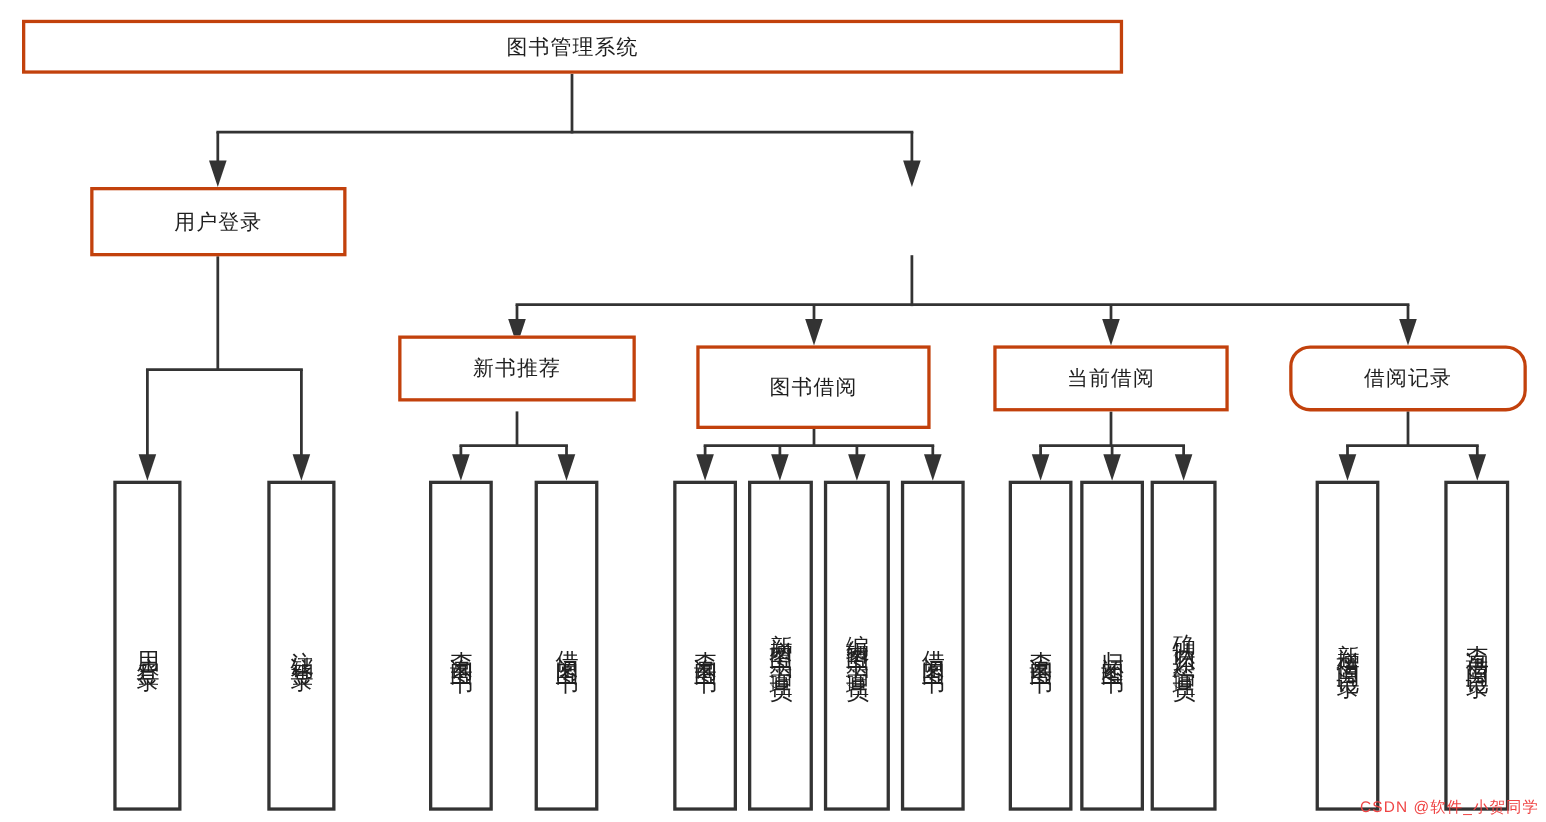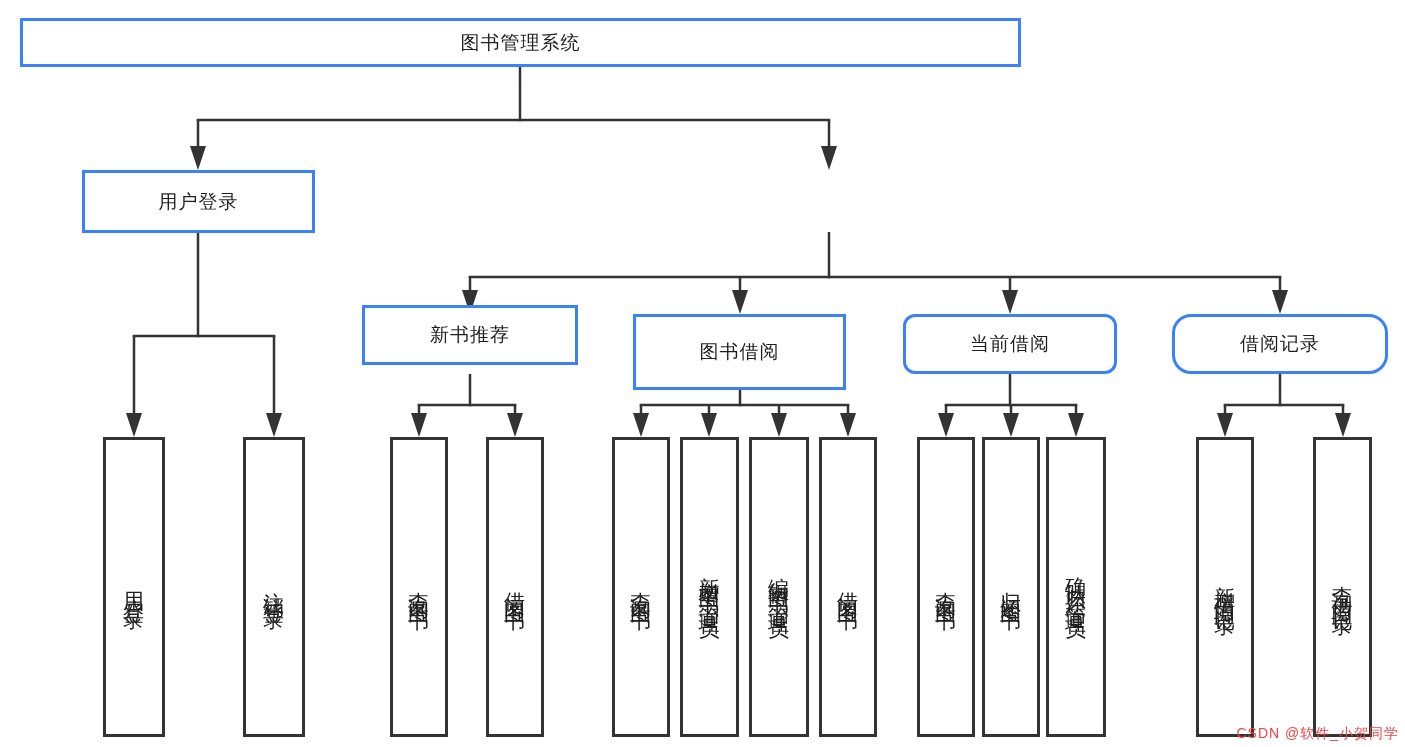--- a/index.html
+++ b/index.html
@@ -7,21 +7,21 @@
     position:relative;
     width:1405px;height:747px;
     background:#ffffff;
     font-family:"Liberation Sans","DejaVu Sans",sans-serif;
     overflow:hidden;
   }
   .wires{position:absolute;left:0;top:0;width:1405px;height:747px;}
   .hnode{
     position:absolute;
     box-sizing:border-box;
-    border:3px solid #3b82f6;
+    border:3px solid #c2410c;
     background:#ffffff;
     display:flex;align-items:center;justify-content:center;
     font-size:19px;color:#1f1f1f;
     letter-spacing:1px;
     z-index:2;
   }
   .vnode{
     position:absolute;
     top:437px;height:300px;
     box-sizing:border-box;
@@ -110,21 +110,21 @@
       <polygon points="1335,413 1351,413 1343,437"></polygon>
     </g>
   </svg>
 
   <div class="hnode" style="left:20px;top:18px;width:1001px;height:49px;">图书管理系统</div>
 
   <div class="hnode" style="left:82px;top:170px;width:233px;height:63px;">用户登录</div>
 
   <div class="hnode" style="left:362px;top:305px;width:216px;height:60px;">新书推荐</div>
   <div class="hnode" style="left:633px;top:314px;width:213px;height:76px;">图书借阅</div>
-  <div class="hnode" style="left:903px;top:314px;width:214px;height:60px;border-radius:12px;">当前借阅</div>
+  <div class="hnode" style="left:903px;top:314px;width:214px;height:60px;">当前借阅</div>
   <div class="hnode" style="left:1172px;top:314px;width:216px;height:60px;border-radius:19px;">借阅记录</div>
 
   <div class="vnode" style="left:103px;width:62px;">用户登录</div>
   <div class="vnode" style="left:243px;width:62px;">注销登录</div>
 
   <div class="vnode" style="left:390px;width:58px;">查询图书</div>
   <div class="vnode" style="left:486px;width:58px;">借阅图书</div>
 
   <div class="vnode" style="left:612px;width:58px;">查询图书</div>
   <div class="vnode" style="left:680px;width:59px;">新增图书（管理员）</div>

